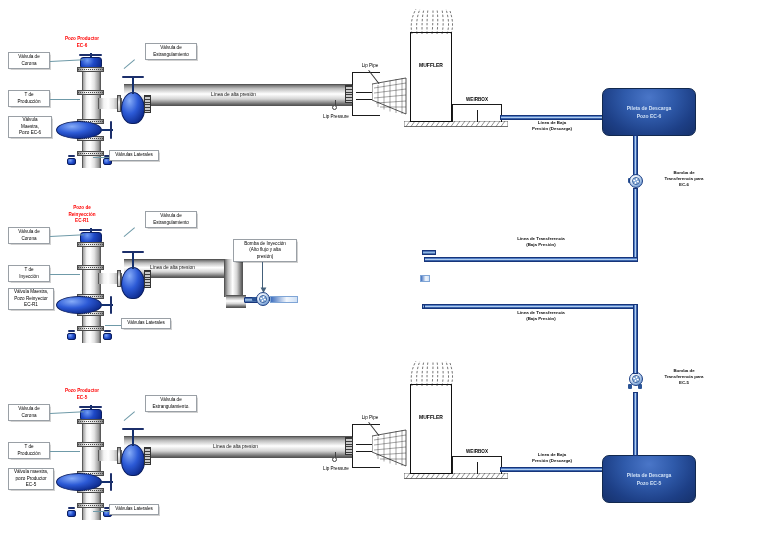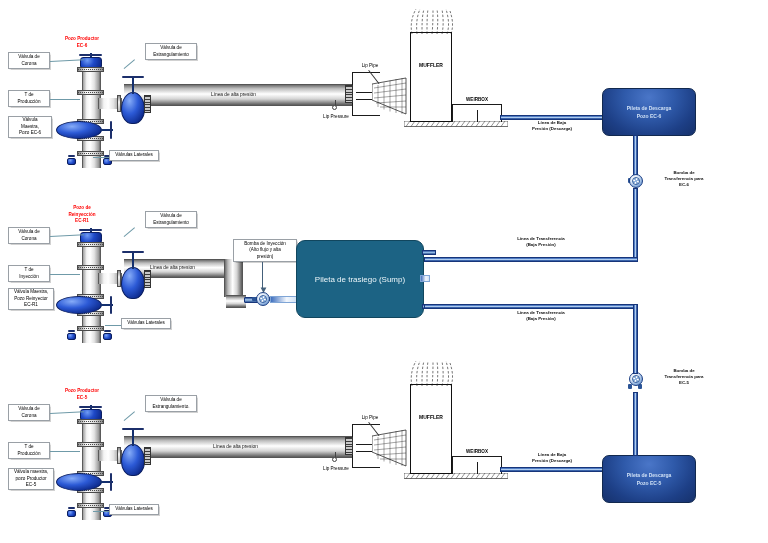--- a/index.html
+++ b/index.html
@@ -271,23 +271,20 @@
   <div class="pump" style="left:256px;top:292px;"></div>
   <div class="sumpNozL" style="left:270px;top:296px;width:28px;height:7px;"></div>
   <div class="lbl" style="left:233px;top:239px;width:64px;height:23px;white-space:pre-line;">Bomba de Inyección
 (Alto flujo y alta
 presión)</div>
   <div class="leader" style="left:263px;top:262px;width:28px;background:#44607a;transform:rotate(90deg);"></div>
   <svg style="position:absolute;left:260px;top:286px;width:7px;height:7px;" viewBox="0 0 7 7">
     <polygon points="3.5,7 0.6,1.5 6.4,1.5" fill="#44607a"></polygon>
   </svg>
 
-  <div class="sump" style="left:296px;top:240px;width:128px;height:78px;">
-    <span>Pileta de trasiego (Sump)</span>
-  </div>
   <div class="sumpNoz" style="left:422px;top:250px;width:14px;height:5px;"></div>
   <div class="sumpNozL" style="left:420px;top:275px;width:10px;height:7px;"></div>
   <div class="sumpNoz" style="left:422px;top:304px;width:14px;height:5px;"></div>
 
   <div class="pipeH" style="left:424px;top:304px;width:214px;"></div>
   <div class="plainLight" style="left:495px;top:310px;width:92px;white-space:pre-line;font-weight:bold;">Línea de Transferencia
 (Baja Presión)</div>
 
   <div class="wh" style="left:48px;top:225px;">
     <div class="riser" style="top:18px;height:22px;"></div>

